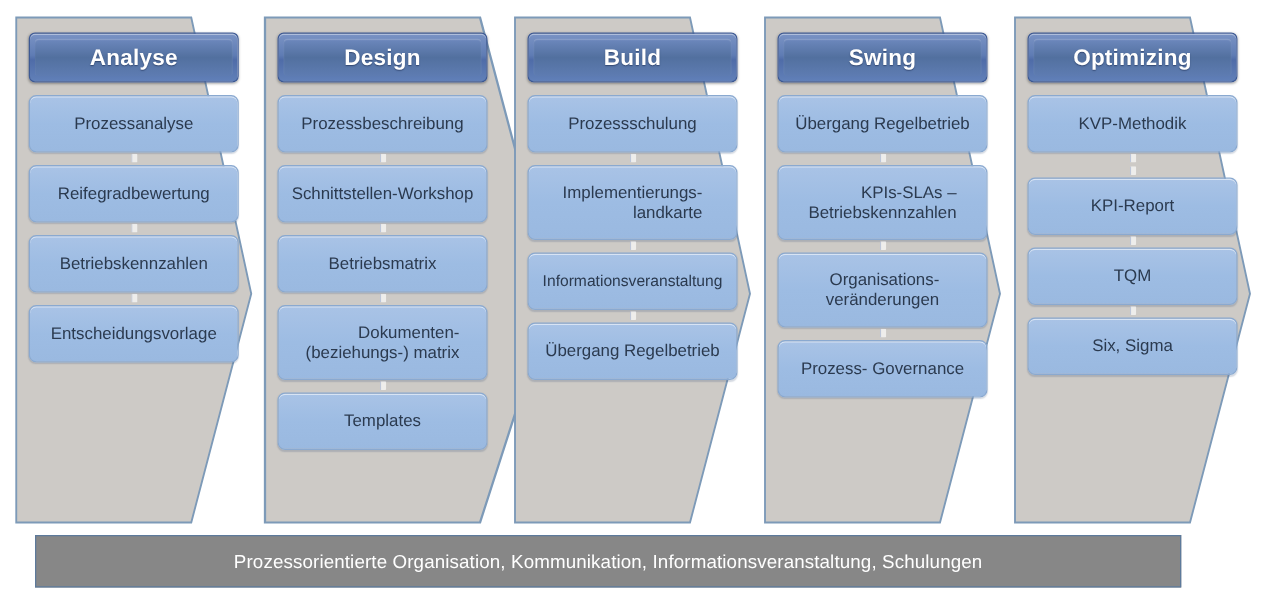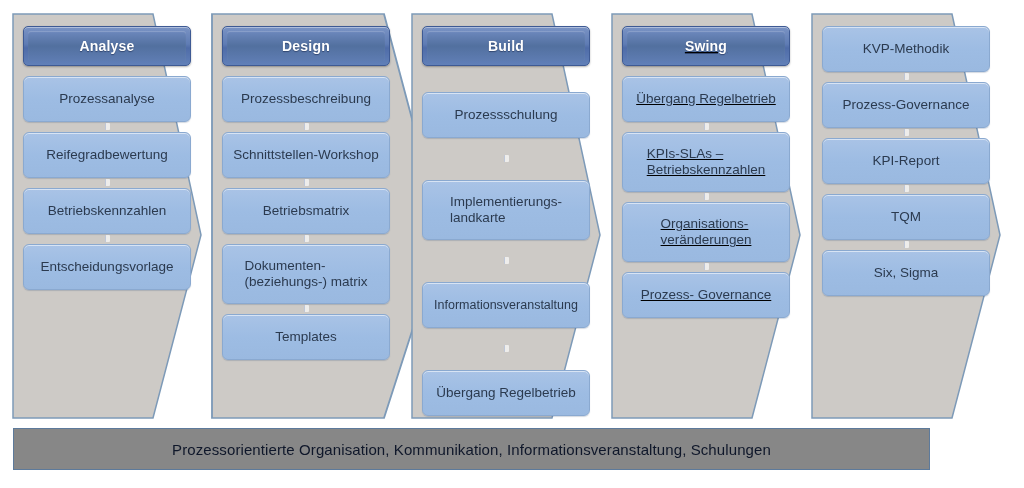--- a/index.html
+++ b/index.html
@@ -52,21 +52,21 @@
     position: relative;
     height: 38px;
     border-radius: 5px;
     background: linear-gradient(180deg, #7a93c4 0%, #5f7cb4 45%, #4f6ca8 55%, #6180b8 100%);
     border: 1px solid #3e5a94;
     box-shadow: 0 1px 2px rgba(0,0,0,.30), inset 0 1px 0 rgba(255,255,255,.40);
     display: flex;
     align-items: center;
     justify-content: center;
     color: #ffffff;
-    font-size: 14px;
+    font-size: 18px;
     font-weight: bold;
     letter-spacing: .2px;
     text-shadow: 0 1px 1px rgba(20,35,70,.55);
     margin-bottom: 10px;
   }
   
   .phase-head::before {
     content: "";
     position: absolute;
     left: 4px; right: 4px; top: 4px; bottom: 4px;
@@ -103,41 +103,41 @@
     border-radius: 6px;
     background: linear-gradient(180deg, #a9c3e6 0%, #9dbce3 50%, #9ab9e0 100%);
     border: 1px solid #8aa9d0;
     box-shadow: 0 1px 1px rgba(60,80,120,.22), inset 0 1px 0 rgba(255,255,255,.55);
     color: #2b3a4f;
     font-size: 13.5px;
     line-height: 16px;
     display: flex;
     align-items: center;
     justify-content: center;
-    text-align: left;
+    text-align: right;
     padding: 0 6px;
     box-sizing: border-box;
     height: 46px;
   }
   .task.two-line { height: 60px; }
 
   
   #bottom-bar {
     position: absolute;
-    left: 13px;
+    left: 28px;
     top: 428px;
     width: 917px;
     height: 42px;
     background: #878787;
     border: 1px solid #5d7a9b;
     box-sizing: border-box;
     display: flex;
     align-items: center;
     justify-content: center;
-    color: #0f172a;
+    color: #ffffff;
     font-size: 15px;
     letter-spacing: .1px;
   }
 </style>
 </head>
 <body>
 
 <div id="canvas">
 
   <div class="phase" id="phase-0" style="left:13px; width:188px; height:404px;">
@@ -181,64 +181,66 @@
       <div class="task">Templates</div>
     </div>
   </div>
 
   <div class="phase" id="phase-2" style="left:412px; width:188px; height:404px;">
     <div class="chev-wrap">
       <svg viewBox="0 0 188 404" preserveAspectRatio="none" aria-hidden="true">
         <polygon points="0,0 140,0 188,221 140,404 0,404" fill="#cdcac6" stroke="#7d9ab8" stroke-width="1.5"></polygon>
       </svg>
     </div>
-    <div class="phase-inner" style="width:168px;gap:16px;">
+    <div class="phase-inner" style="width:168px;">
       <div class="phase-head">
         <span>Build</span>
       </div>
       <div class="task">Prozessschulung</div>
       <div class="tick"></div>
       <div class="task two-line">Implementierungs-<br>landkarte</div>
       <div class="tick"></div>
       <div class="task" style="font-size:12.5px;">Informationsveranstaltung</div>
       <div class="tick"></div>
       <div class="task">Übergang Regelbetrieb</div>
     </div>
   </div>
 
   <div class="phase" id="phase-3" style="left:612px; width:188px; height:404px;">
     <div class="chev-wrap">
       <svg viewBox="0 0 188 404" preserveAspectRatio="none" aria-hidden="true">
         <polygon points="0,0 140,0 188,221 140,404 0,404" fill="#cdcac6" stroke="#7d9ab8" stroke-width="1.5"></polygon>
       </svg>
     </div>
-    <div class="phase-inner" style="width:168px;text-decoration:underline;">
+    <div class="phase-inner" style="width:168px;">
       <div class="phase-head">
         <span>Swing</span>
       </div>
       <div class="task">Übergang Regelbetrieb</div>
       <div class="tick"></div>
       <div class="task two-line">KPIs-SLAs –<br>Betriebskennzahlen</div>
       <div class="tick"></div>
       <div class="task two-line">Organisations-<br>veränderungen</div>
       <div class="tick"></div>
       <div class="task">Prozess- Governance</div>
     </div>
   </div>
 
   <div class="phase" id="phase-4" style="left:812px; width:188px; height:404px;">
     <div class="chev-wrap">
       <svg viewBox="0 0 188 404" preserveAspectRatio="none" aria-hidden="true">
         <polygon points="0,0 140,0 188,221 140,404 0,404" fill="#cdcac6" stroke="#7d9ab8" stroke-width="1.5"></polygon>
       </svg>
     </div>
     <div class="phase-inner" style="width:168px;">
+      <div class="phase-head">
+        <span>Optimizing</span>
+      </div>
       <div class="task">KVP-Methodik</div>
       <div class="tick"></div>
-      <div class="task">Prozess-Governance</div>
       <div class="tick"></div>
       <div class="task">KPI-Report</div>
       <div class="tick"></div>
       <div class="task">TQM</div>
       <div class="tick"></div>
       <div class="task">Six, Sigma</div>
     </div>
   </div>
 
   <div id="bottom-bar">

